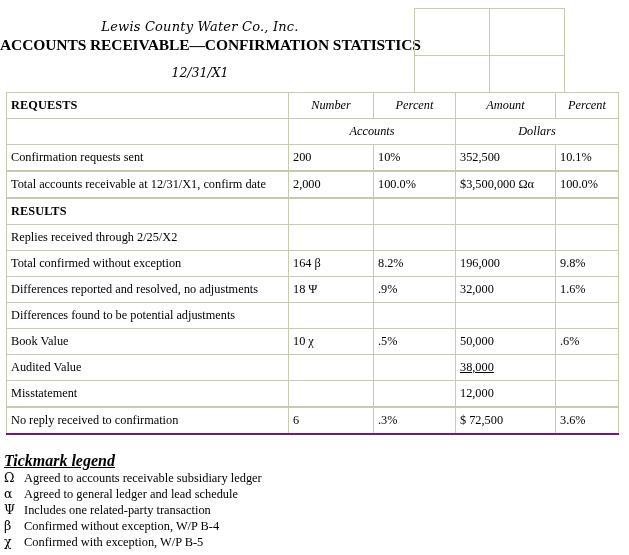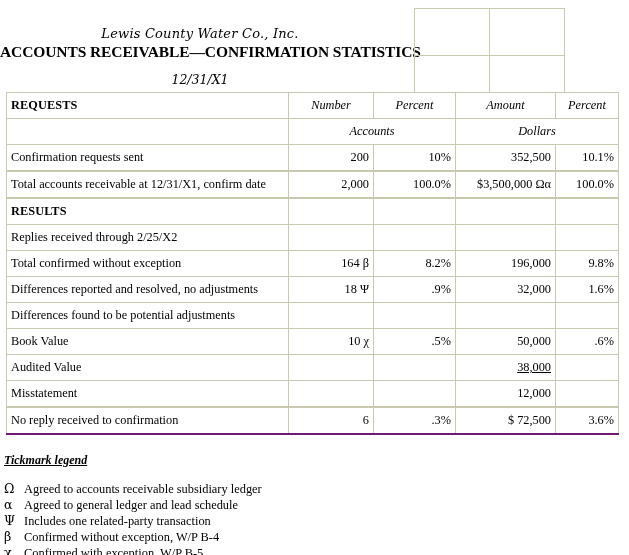--- a/index.html
+++ b/index.html
@@ -20,21 +20,21 @@
   .header {
     position: relative;
     height: 88px;
   }
   .title-block {
     position: absolute;
     left: 0;
     top: 0;
     width: 400px;
     text-align: center;
-    padding-top: 25px;
+    padding-top: 18px;
   }
   .company-name {
     font-family: "DejaVu Serif", "Liberation Serif", serif;
     font-style: italic;
     font-size: 13px;
     letter-spacing: 0.2px;
     line-height: 17px;
     white-space: nowrap;
   }
   .doc-title {
@@ -112,44 +112,44 @@
     font-style: italic;
     font-size: 12.3px;
     text-align: center;
   }
   .section-label {
     font-weight: bold;
     font-size: 13px;
     letter-spacing: 0.1px;
   }
   .num {
-    text-align: right;
+    text-align: left;
     white-space: nowrap;
   }
   .lbl-indent-1 { padding-left: 14px; }
   .lbl-indent-2 { padding-left: 26px; }
   .underlined { text-decoration: underline; }
   .row-thick-top > td { border-top: 2px solid #c9c9b0; }
   .row-thick-bottom > td { border-bottom: 2px solid #701a75; }
   .tall { height: 24px; }
 
   
   .legend {
     position: absolute;
     left: 4px;
     top: 452px;
     width: 420px;
   }
   .legend-title {
     font-weight: bold;
     font-style: italic;
-    font-size: 12px;
+    font-size: 16px;
     text-decoration: underline;
     line-height: 17px;
-    margin-bottom: 12px;
+    margin-bottom: 1px;
   }
   .legend-row {
     display: flex;
     align-items: baseline;
     line-height: 16px;
     font-size: 12.4px;
   }
   .legend-sym {
     display: inline-block;
     width: 20px;

